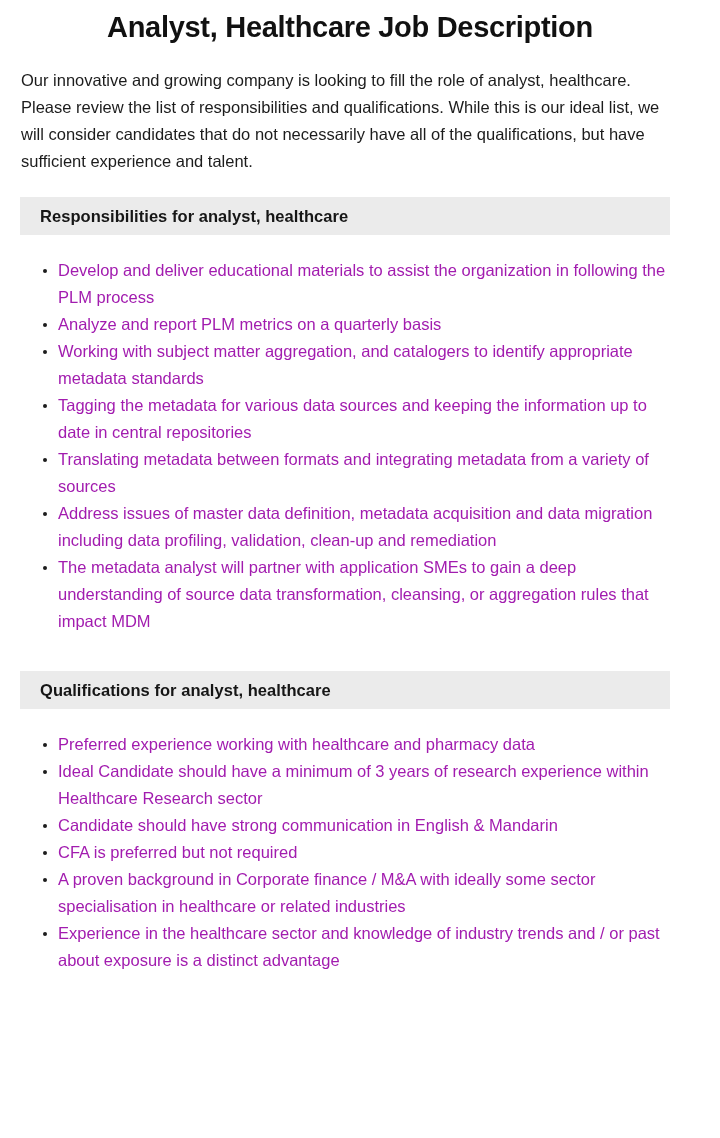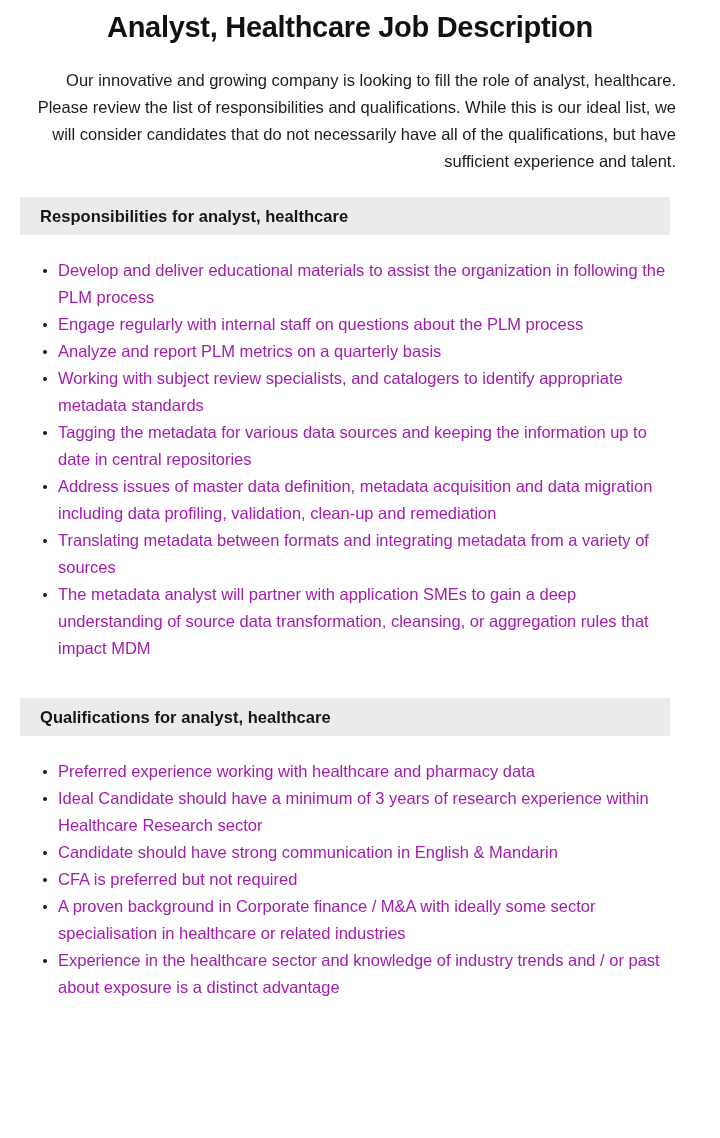--- a/index.html
+++ b/index.html
@@ -35,21 +35,21 @@
     color: #111111;
   }
 
   
   .intro {
     margin: 0;
     padding: 21px 24px 0 21px;
     font-size: 16.5px;
     line-height: 27px;
     color: #1c1c1c;
-    text-align: right;
+    text-align: left;
   }
 
   
   .section {
     margin: 0;
   }
   .section-header {
     box-sizing: border-box;
     margin: 0 30px 0 20px;
     background: #ebebeb;
@@ -106,26 +106,25 @@
 
   <p class="intro">Our innovative and growing company is looking to fill the role of analyst, healthcare. Please review the list of responsibilities and qualifications. While this is our ideal list, we will consider candidates that do not necessarily have all of the qualifications, but have sufficient experience and talent.</p>
 
   <div class="section section--responsibilities">
     <div class="section-header">
       <span class="section-header-title">Responsibilities for analyst, healthcare</span>
     </div>
     <div class="list-gap-top"></div>
     <ul class="section-list">
       <li>Develop and deliver educational materials to assist the organization in following the PLM process</li>
-      <li>Engage regularly with internal staff on questions about the PLM process</li>
       <li>Analyze and report PLM metrics on a quarterly basis</li>
-      <li>Working with subject review specialists, and catalogers to identify appropriate metadata standards</li>
+      <li>Working with subject matter aggregation, and catalogers to identify appropriate metadata standards</li>
       <li>Tagging the metadata for various data sources and keeping the information up to date in central repositories</li>
+      <li>Translating metadata between formats and integrating metadata from a variety of sources</li>
       <li>Address issues of master data definition, metadata acquisition and data migration including data profiling, validation, clean-up and remediation</li>
-      <li>Translating metadata between formats and integrating metadata from a variety of sources</li>
       <li>The metadata analyst will partner with application SMEs to gain a deep understanding of source data transformation, cleansing, or aggregation rules that impact MDM</li>
     </ul>
     <div class="list-gap-bottom"></div>
   </div>
 
   <div class="section section--qualifications">
     <div class="section-header">
       <span class="section-header-title">Qualifications for analyst, healthcare</span>
     </div>
     <div class="list-gap-top"></div>

